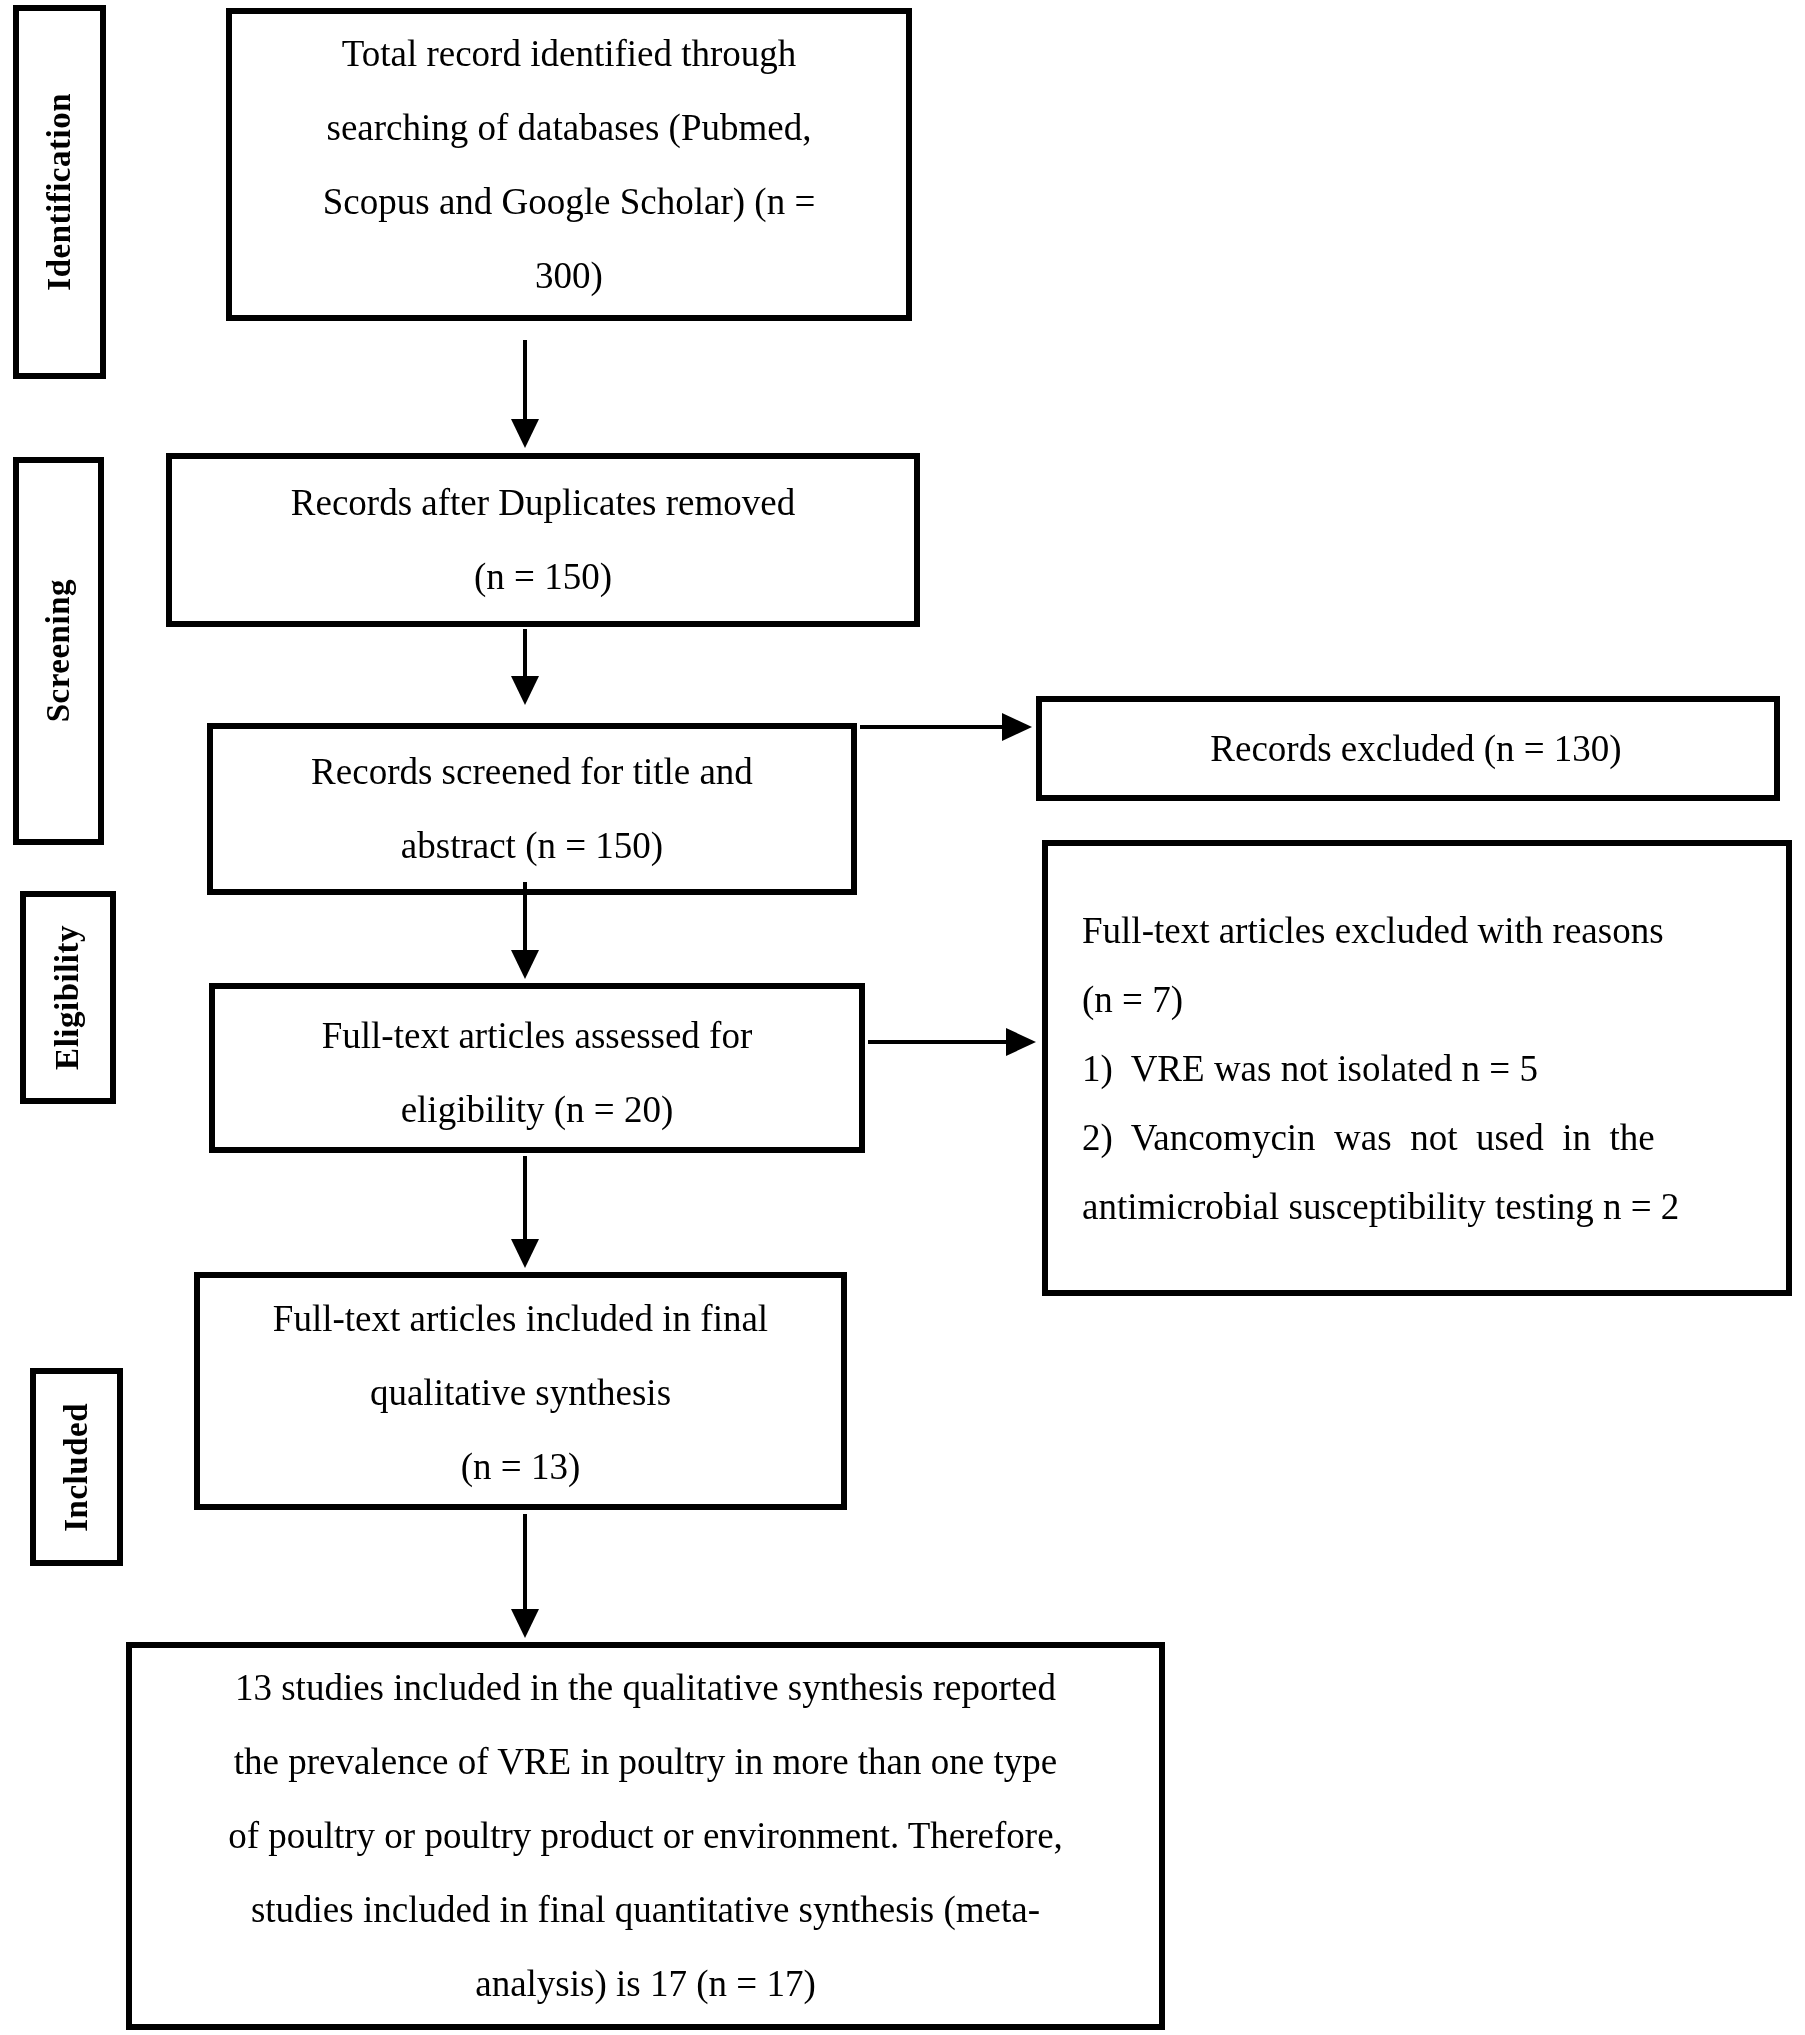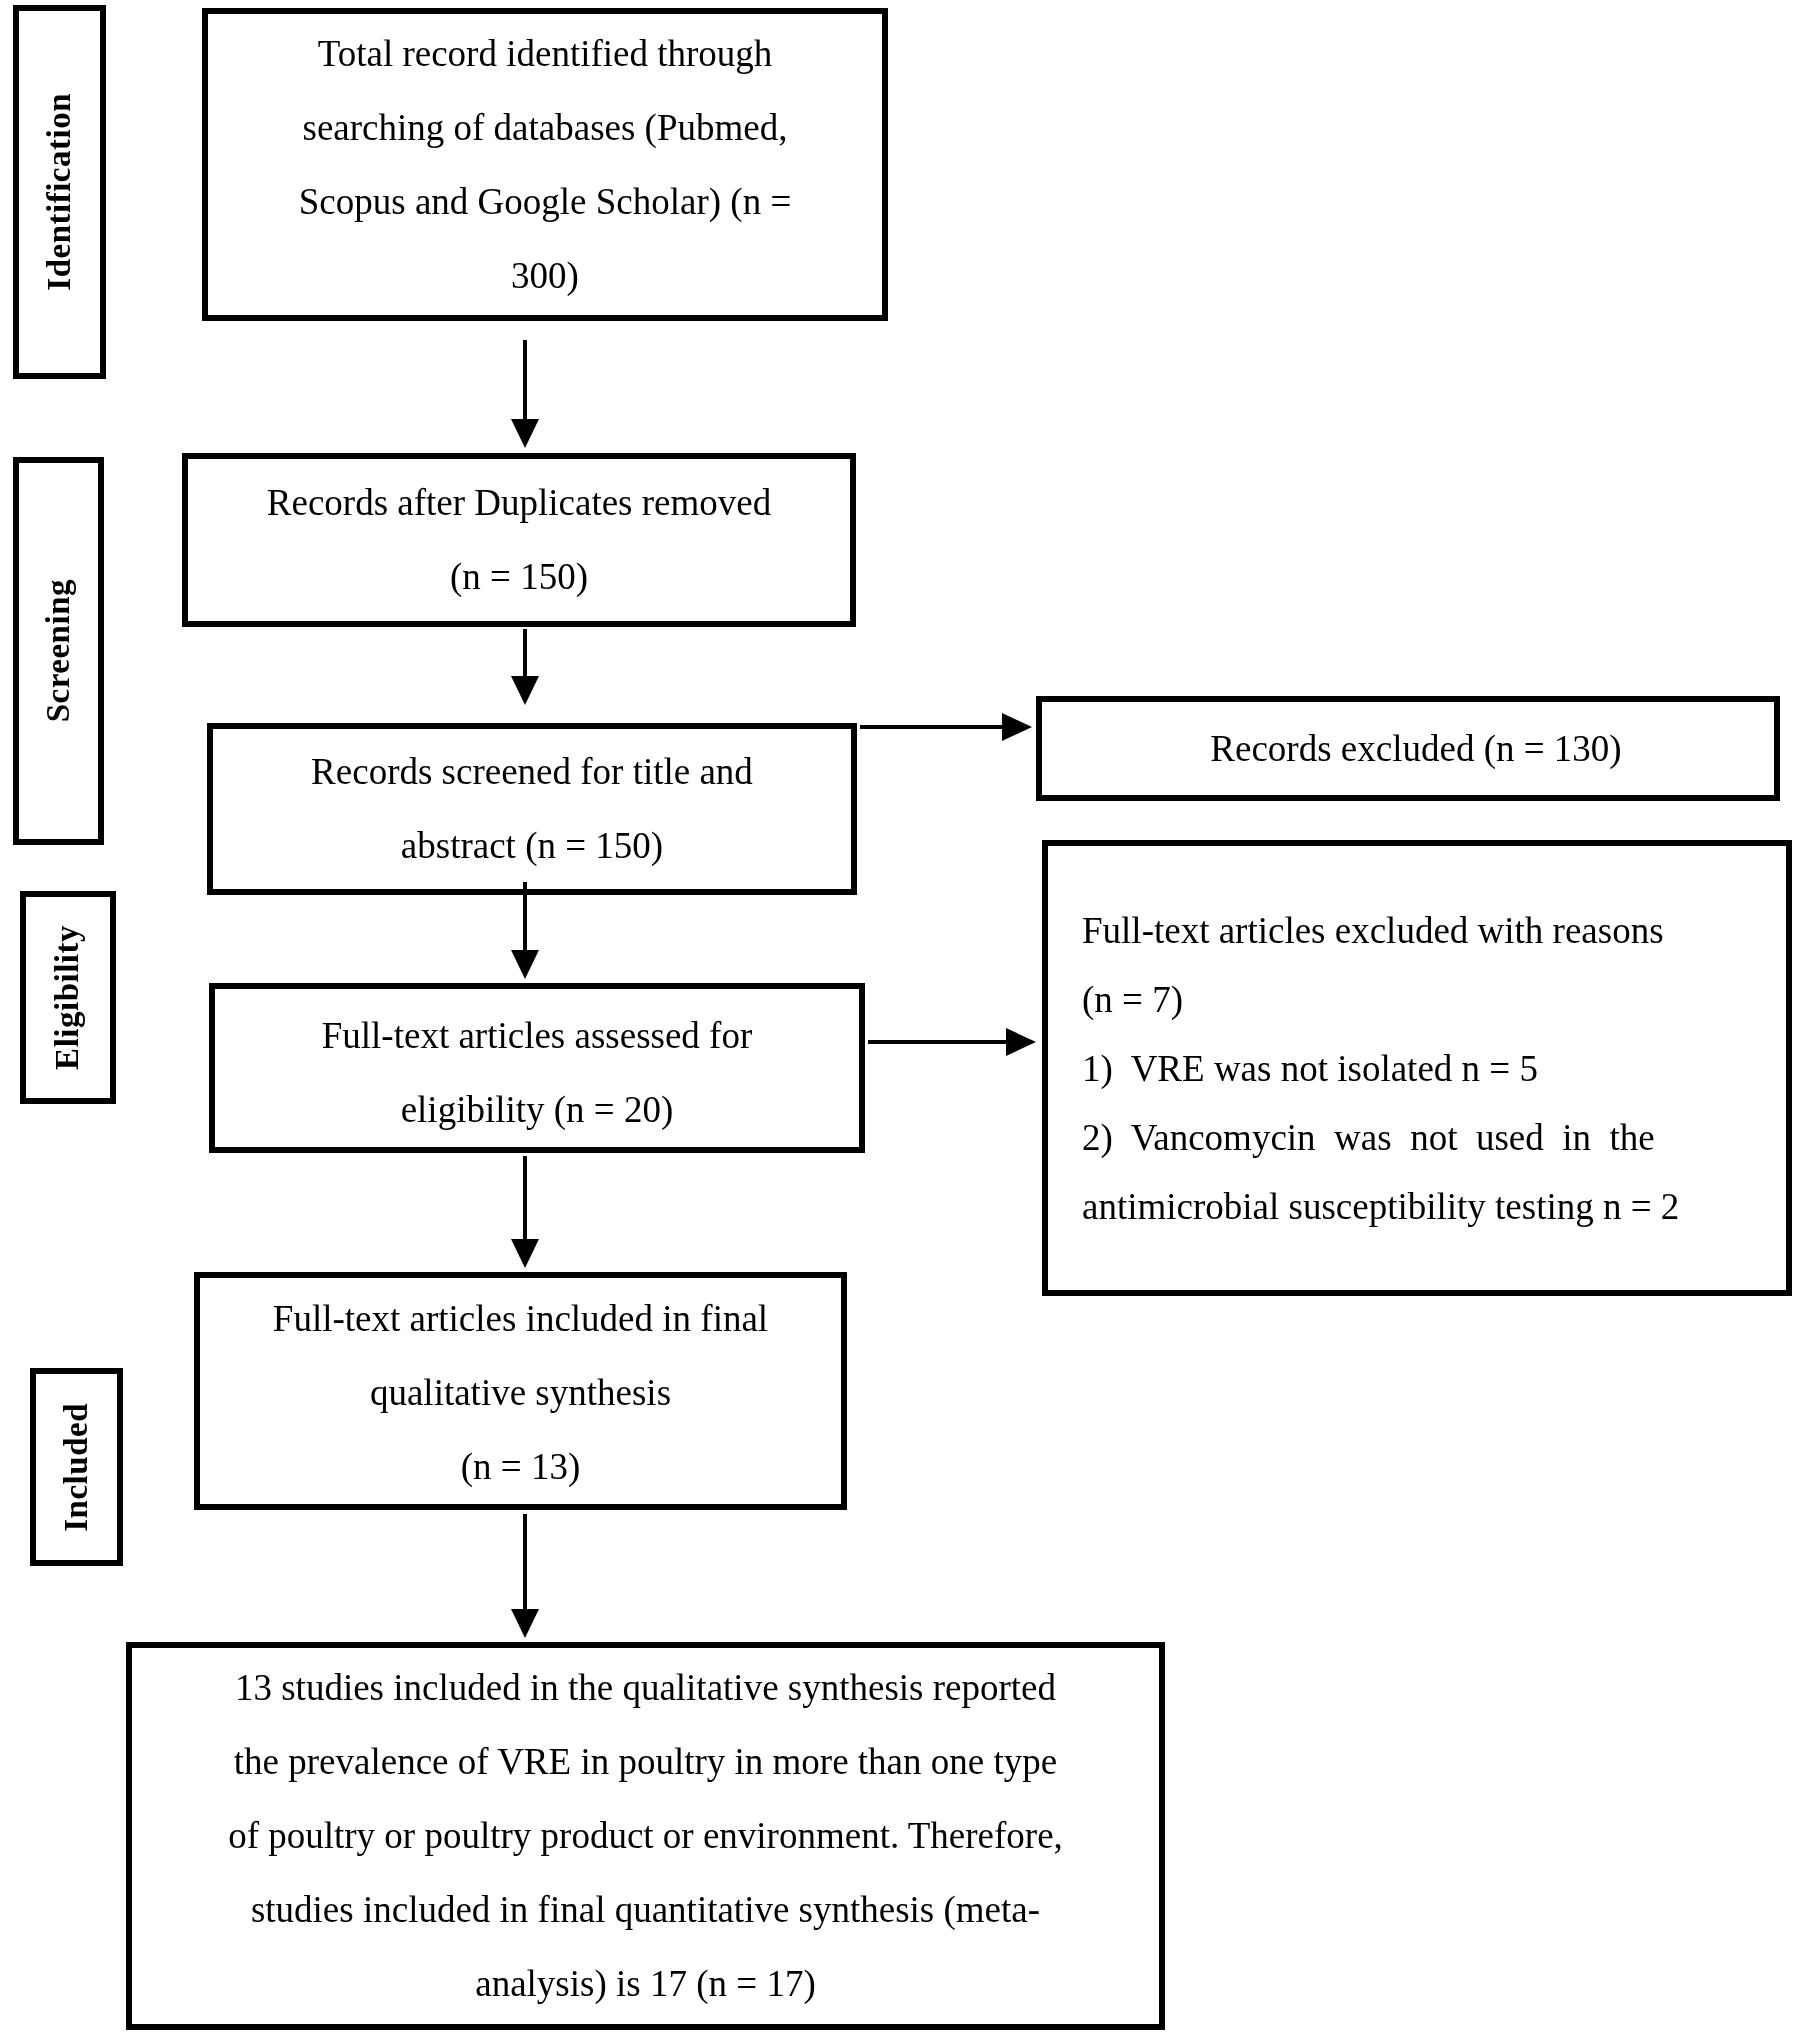--- a/index.html
+++ b/index.html
@@ -77,28 +77,28 @@
   <div class="stage" style="left:13.3px; top:457px; width:91px; height:388px;">
     <span class="vlabel">Screening</span>
   </div>
   <div class="stage" style="left:19.6px; top:891px; width:96px; height:213px;">
     <span class="vlabel">Eligibility</span>
   </div>
   <div class="stage" style="left:30px; top:1368px; width:93px; height:198px;">
     <span class="vlabel">Included</span>
   </div>
 
-  <div class="box" style="left:202px; top:8px; width:686px; height:313px;">
+  <div class="box" style="left:226px; top:8px; width:686px; height:313px;">
     <span class="txt">Total record identified through
 searching of databases (Pubmed,
 Scopus and Google Scholar) (n =
 300)</span>
   </div>
 
-  <div class="box" style="left:182px; top:453px; width:674px; height:174px;">
+  <div class="box" style="left:166px; top:453px; width:754px; height:174px;">
     <span class="txt">Records after Duplicates removed
 (n = 150)</span>
   </div>
 
   <div class="box" style="left:207px; top:707px; width:650px; height:172px;margin-top:16px;">
     <span class="txt">Records screened for title and
 abstract (n = 150)</span>
   </div>
 
   <div class="box" style="left:1036px; top:696px; width:744px; height:105px;padding-left:16px;">

